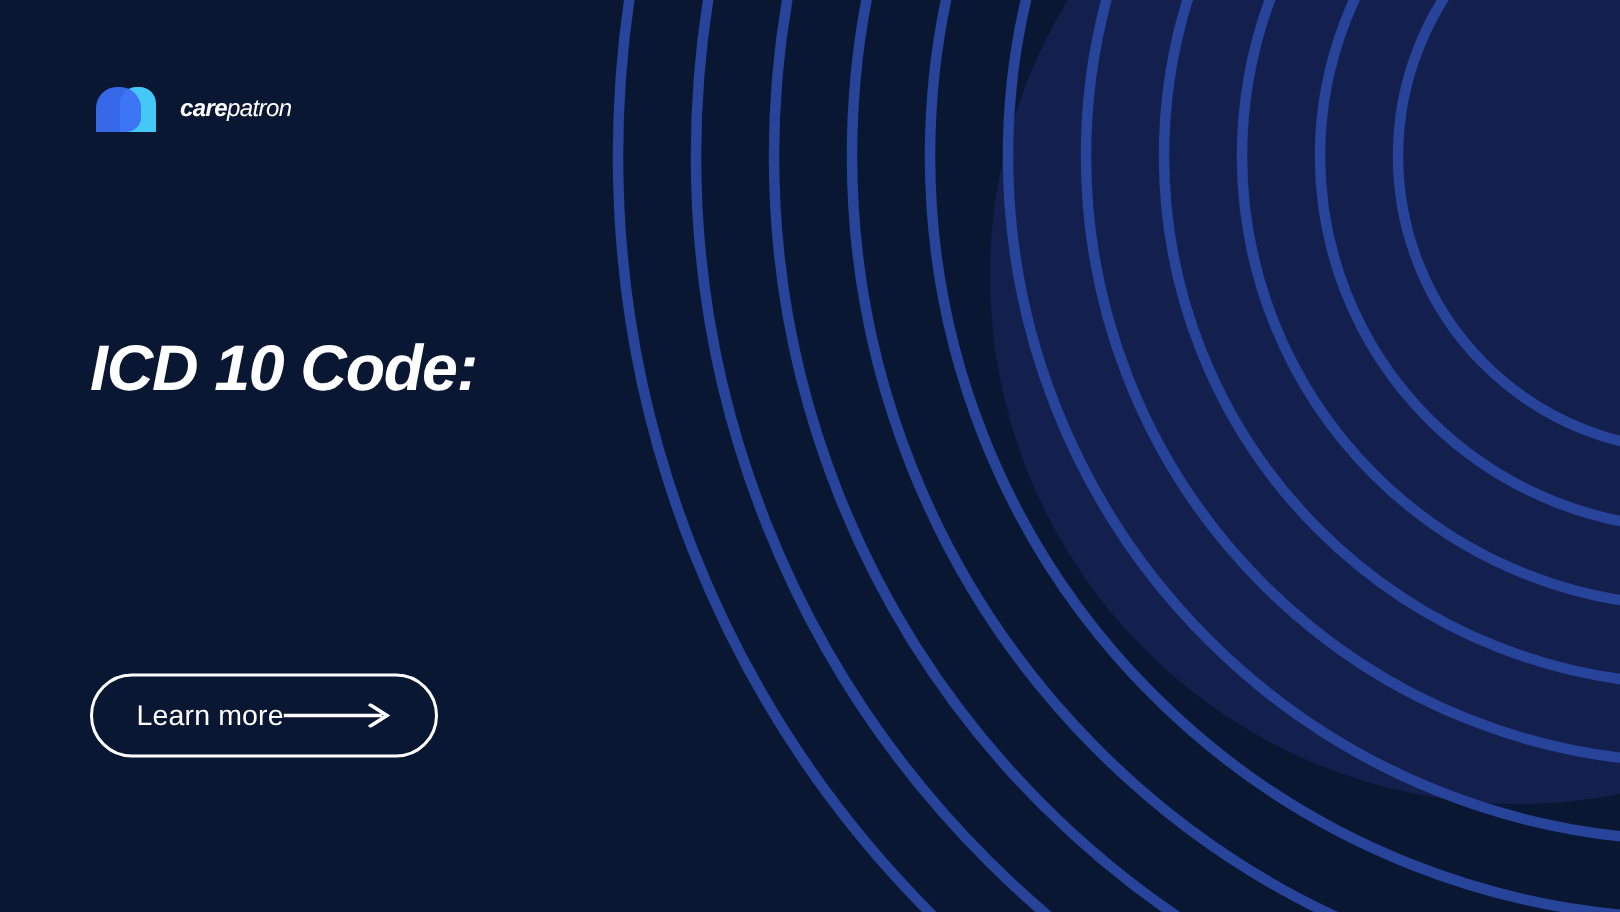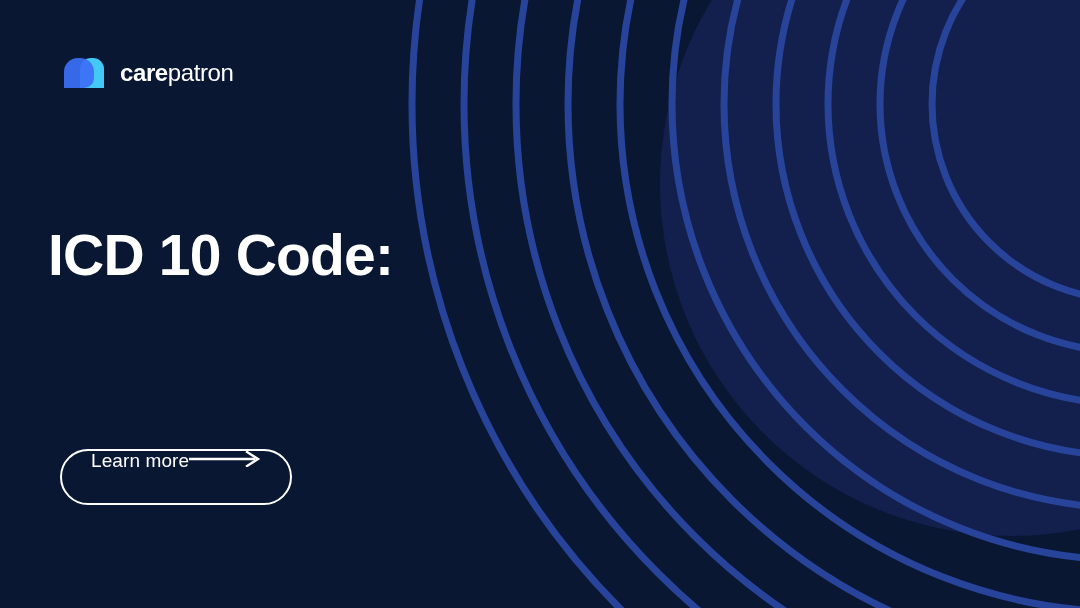--- a/index.html
+++ b/index.html
@@ -37,52 +37,55 @@
     display: flex;
     align-items: center;
     gap: 12px;
   }
   .logo-mark {
     width: 48px;
     height: 42px;
     display: block;
   }
   .logo-text {
-    font-size: 24px;
+    font-size: 16px;
     letter-spacing: -0.4px;
     color: #ffffff;
     white-space: nowrap;
     line-height: 1;
+    font-style: italic;
   }
   .logo-text .lt-bold { font-weight: 700; }
   .logo-text .lt-light { font-weight: 400; }
 
   
   .headline {
     position: absolute;
-    left: 48px;
+    left: 60px;
     top: 219px;
     width: 560px;
     margin: 0;
     color: #ffffff;
-    font-size: 57px;
+    font-size: 43px;
     font-weight: 700;
     line-height: 1.28;
     letter-spacing: -0.8px;
+    font-style: italic;
   }
   .headline .hl-line { display: block; }
 
   
   .cta {
     position: absolute;
     left: 60px;
     top: 449px;
     height: 56px;
     box-sizing: border-box;
     display: inline-flex;
+    align-items: center;
     padding: 0 29px;
     border: 2px solid #ffffff;
     border-radius: 999px;
     background: transparent;
     color: #ffffff;
     font-family: "Liberation Sans", sans-serif;
     font-size: 19px;
     font-weight: 500;
     letter-spacing: 0.1px;
     cursor: pointer;

